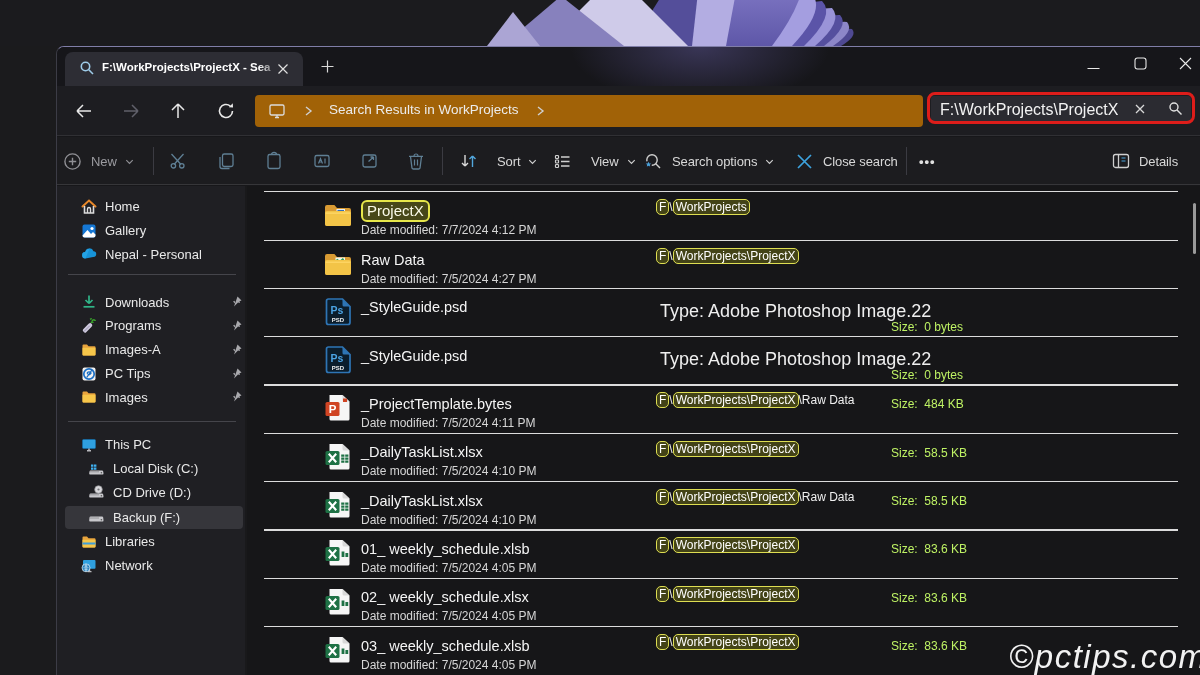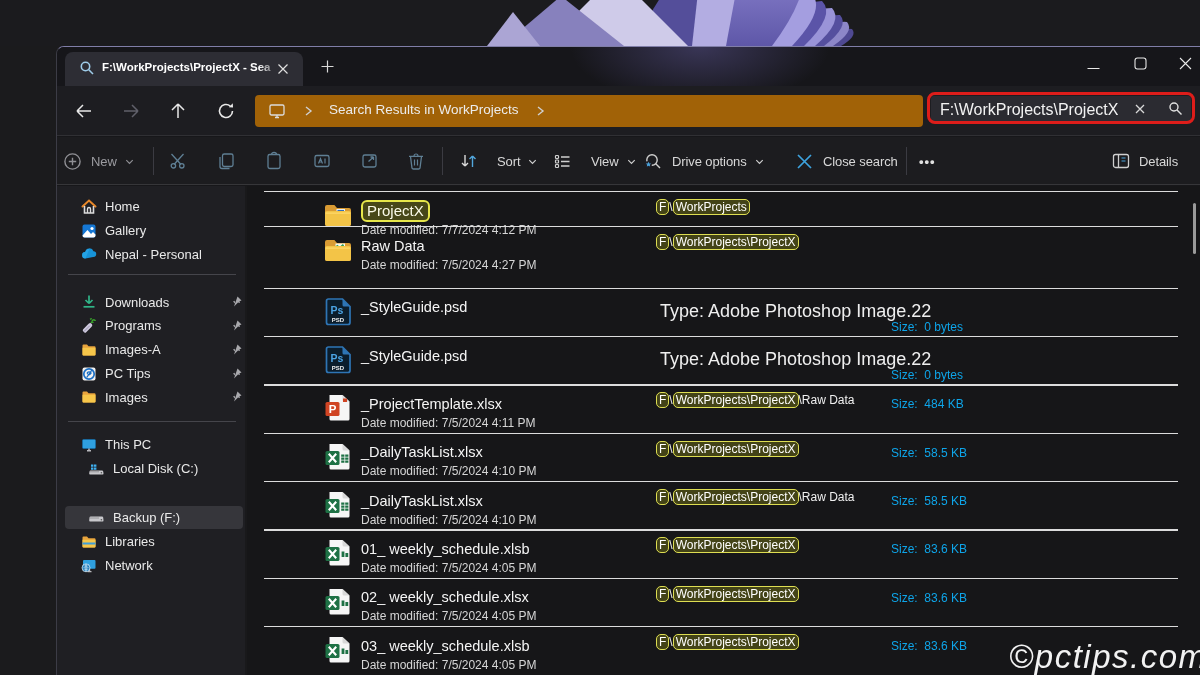--- a/index.html
+++ b/index.html
@@ -44,21 +44,21 @@
 .sephr{position:absolute;left:11px;width:168px;height:1px;background:#55555c}
 .hl{position:absolute;left:8px;width:178px;height:23px;background:#36363b;border-radius:4px}
 
 .frow{position:absolute;left:0;width:954px;height:48px;color:#f2f2f2}
 .fsep{position:absolute;left:17px;width:914px;height:1.4px;background:#dcdcdc}
 .frow .fic{position:absolute;left:76px;top:9px;width:30px;height:30px}
 .frow .tt{position:absolute;left:114px;top:11.5px;font-size:14.5px;color:#f5f5f5;white-space:nowrap}
 .frow .dt{position:absolute;left:114px;top:31.5px;font-size:12px;color:#d6d6d6;white-space:nowrap}
 .frow .pp{position:absolute;left:409px;top:8px;font-size:12px;color:#f0f0f0;white-space:nowrap}
 .frow .ty{position:absolute;left:413px;top:13px;font-size:18px;color:#efefef;white-space:nowrap}
-.frow .sz{position:absolute;left:644px;font-size:12px;color:#0ea5e9;white-space:nowrap}
+.frow .sz{position:absolute;left:644px;font-size:12px;color:#bef264;white-space:nowrap}
 .kbox{display:inline-block;border:1.5px solid #dede52;background:rgba(130,130,25,.42);
   border-radius:5px;padding:0px 2px;margin:0;color:#fff}
 .namehl{display:inline-block;border:2px solid #e6e64a;background:rgba(130,130,25,.45);
   border-radius:6px;padding:0.5px 4px;color:#fafae8;font-size:15px}
 #vscroll{position:absolute;left:1136px;top:156px;width:3px;height:51px;background:#9a9a9a;border-radius:2px}
 #wm{position:absolute;left:1009px;top:638px;width:260px;color:#f2f2f2;font-family:"Liberation Sans",sans-serif;
   font-style:italic;font-size:33px;letter-spacing:1.5px;font-weight:400}
 </style></head>
 <body>
 <div id="desktop">
@@ -211,21 +211,21 @@
             <path d="M2.5 4.5 L6 8 L9.5 4.5" stroke="#cfcfcf" stroke-width="1.3" fill="none"></path>
           </svg>
     </div>
     <div class="tb" style="left:586px">
       <svg width="21" height="21" viewBox="0 0 21 21">
             <circle cx="9" cy="9" r="5.2" fill="none" stroke="#cfcfcf" stroke-width="1.4"></circle>
             <path d="M12.8 12.8 L17 17" stroke="#cfcfcf" stroke-width="1.4"></path>
             <circle cx="5.5" cy="13.5" r="3.4" fill="#1e1e25"></circle>
             <path d="M5.5 10.8 l.8 1.6 1.8.2 -1.3 1.2 .3 1.8 -1.6-.9 -1.6.9 .3-1.8 -1.3-1.2 1.8-.2 z" fill="#4aa3dc"></path>
           </svg>
-      <span style="margin-left:8px">Drive options</span>
+      <span style="margin-left:8px">Search options</span>
       <svg width="11" height="11" viewBox="0 0 12 12" style="margin-left:7px">
             <path d="M2.5 4.5 L6 8 L9.5 4.5" stroke="#cfcfcf" stroke-width="1.3" fill="none"></path>
           </svg>
     </div>
     <div class="tb" style="left:738px">
       <svg width="19" height="19" viewBox="0 0 19 19">
             <path d="M3 3 L16 16 M16 3 L3 16" stroke="#3da3df" stroke-width="1.7"></path>
           </svg>
       <span style="margin-left:9px">Close search</span>
     </div>
@@ -294,20 +294,27 @@
               <rect x="1.5" y="2.5" width="13" height="9" rx="1" fill="#2fa0e0"></rect>
               <rect x="1.5" y="2.5" width="13" height="9" rx="1" fill="none" stroke="#1271b0" stroke-width="0.6"></rect>
               <path d="M6 13.8 H10 M8 11.5 V13.8" stroke="#b8b8bc" stroke-width="1.5"></path>
             </svg>This PC</div>
       <div class="srow ind" style="top:270.5px"><svg class="ic" style="width:17px" viewBox="0 0 17 16">
               <path d="M3 3.4 h2.4 v2.4 h-2.4 Z M6 3.4 h2.4 v2.4 h-2.4 Z M3 6.4 h2.4 v2.4 h-2.4 Z M6 6.4 h2.4 v2.4 h-2.4 Z" fill="#3fb0f0"></path>
               <path d="M1.5 10.5 a1.2 1.2 0 0 1 1.2-1 H14 a1.2 1.2 0 0 1 1.2 1 l.3 1.8 a1 1 0 0 1 -1 1.2 H2.2 a1 1 0 0 1 -1-1.2 Z" fill="#c8c8cc"></path>
               <path d="M2 10.8 h9" stroke="#88888c" stroke-width=".8"></path>
               <circle cx="13.4" cy="11.8" r=".8" fill="#555"></circle>
             </svg>Local Disk (C:)</div>
+      <div class="srow ind" style="top:294px"><svg class="ic" style="width:17px" viewBox="0 0 17 16">
+              <circle cx="10.5" cy="5.5" r="3.8" fill="#d8d8dc" stroke="#909094" stroke-width=".7"></circle>
+              <circle cx="10.5" cy="5.5" r="1.1" fill="#76767a"></circle>
+              <path d="M1.5 10.5 a1.2 1.2 0 0 1 1.2-1 H14 a1.2 1.2 0 0 1 1.2 1 l.3 1.8 a1 1 0 0 1 -1 1.2 H2.2 a1 1 0 0 1 -1-1.2 Z" fill="#c8c8cc"></path>
+              <path d="M2 10.8 h9" stroke="#88888c" stroke-width=".8"></path>
+              <circle cx="13.4" cy="11.8" r=".8" fill="#555"></circle>
+            </svg>CD Drive (D:)</div>
       <div class="hl" style="top:320px"></div>
       <div class="srow ind" style="top:319px"><svg class="ic" style="width:17px" viewBox="0 0 17 16">
               <path d="M1.5 8.5 a1.2 1.2 0 0 1 1.2-1 H14 a1.2 1.2 0 0 1 1.2 1 l.3 2.8 a1 1 0 0 1 -1 1.2 H2.2 a1 1 0 0 1 -1-1.2 Z" fill="#c8c8cc"></path>
               <path d="M2 9 h9" stroke="#88888c" stroke-width=".8"></path>
               <circle cx="13.4" cy="10.8" r=".8" fill="#555"></circle>
             </svg>Backup (F:)</div>
       <div class="srow" style="top:343.5px"><svg class="ic" viewBox="0 0 16 16">
               <path d="M1.5 3.5 a1 1 0 0 1 1-1 H6 l1.5 1.8 H13.5 a1 1 0 0 1 1 1 V12.5 a1 1 0 0 1 -1 1 H2.5 a1 1 0 0 1 -1-1 Z" fill="#e8a33d"></path>
               <path d="M1.5 5.8 H14.5 V12.5 a1 1 0 0 1 -1 1 H2.5 a1 1 0 0 1 -1-1 Z" fill="#f6c64a"></path>
               <path d="M1.5 8.5 H14.5 V10.5 H1.5 Z" fill="#3f9fd8"></path>
@@ -327,21 +334,21 @@
               <path d="M2 7 a2 2 0 0 1 2-2 H11.4 l2.6 3 H26 a2 2 0 0 1 2 2 V24 a2 2 0 0 1 -2 2 H4 a2 2 0 0 1 -2-2 Z" fill="#d99b33"></path>
               <path d="M13.5 9 h8.5 v8 h-8.5 Z" fill="#e8f0f8"></path>
               <path d="M14.5 10.5 h6.5 M14.5 12 h6.5 M14.5 13.5 h4.5" stroke="#2f6fc0" stroke-width="1"></path>
               <path d="M2 13 a2 2 0 0 1 2-2 H26 a2 2 0 0 1 2 2 V24 a2 2 0 0 1 -2 2 H4 a2 2 0 0 1 -2-2 Z" fill="#f3c447"></path>
               <path d="M2.6 13.2 h24.8" stroke="#ffd96a" stroke-width="1.2"></path>
             </svg>
         <div class="tt" style="top:8.5px"><span class="namehl">ProjectX</span></div>
         <div class="dt">Date modified: 7/7/2024 4:12 PM</div>
         <div class="pp"><span class="kbox">F</span>\<span class="kbox">WorkProjects</span></div>
       </div>
-      <div class="frow" style="top:40px">
+      <div class="frow" style="top:54px">
             <div class="fsep"></div>
         <svg class="fic" viewBox="0 0 30 30">
               <path d="M2 7 a2 2 0 0 1 2-2 H11.4 l2.6 3 H26 a2 2 0 0 1 2 2 V24 a2 2 0 0 1 -2 2 H4 a2 2 0 0 1 -2-2 Z" fill="#d99b33"></path>
               <path d="M12.5 8.5 h9.5 v8 h-9.5 Z" fill="#f2f6f2"></path>
               <path d="M13.5 10.5 l3.2 2.4 3.8-3.2" stroke="#2d9e4f" stroke-width="2" fill="none"></path>
               <path d="M2 13 a2 2 0 0 1 2-2 H26 a2 2 0 0 1 2 2 V24 a2 2 0 0 1 -2 2 H4 a2 2 0 0 1 -2-2 Z" fill="#f3c447"></path>
               <path d="M2.6 13.2 h24.8" stroke="#ffd96a" stroke-width="1.2"></path>
             </svg>
         <div class="tt">Raw Data</div>
         <div class="dt">Date modified: 7/5/2024 4:27 PM</div>
@@ -373,21 +380,21 @@
       </div>
       <div class="frow" style="top:198.3px">
             <div class="fsep"></div>
         <svg class="fic" viewBox="0 0 30 30">
               <path d="M6.5 2 H19.5 L26.5 8.5 V26 a1.5 1.5 0 0 1 -1.5 1.5 H8 A1.5 1.5 0 0 1 6.5 26 Z" fill="#f6f6f6"></path>
               <path d="M19.5 2 L26.5 8.5 H21 A1.5 1.5 0 0 1 19.5 7 Z" fill="#d8d8d8"></path>
               <path d="M20 5.5 h4 v3.5 h-4 Z" fill="#d04423"></path>
               <rect x="2.5" y="9" width="14" height="14" rx="1.6" fill="#d04423"></rect>
               <text x="9.6" y="20.3" font-size="11.5" font-weight="bold" fill="#fff" text-anchor="middle" font-family="Liberation Sans">P</text>
             </svg>
-        <div class="tt">_ProjectTemplate.xlsx</div>
+        <div class="tt">_ProjectTemplate.bytes</div>
         <div class="dt">Date modified: 7/5/2024 4:11 PM</div>
         <div class="pp"><span class="kbox">F</span>\<span class="kbox">WorkProjects\ProjectX</span>\Raw Data</div>
         <div class="sz" style="top:13px">Size:&nbsp;&nbsp;484 KB</div>
       </div>
       <div class="frow" style="top:246.7px">
             <div class="fsep"></div>
         <svg class="fic" viewBox="0 0 30 30">
               <path d="M6.5 2 H19.5 L26.5 8.5 V26 a1.5 1.5 0 0 1 -1.5 1.5 H8 A1.5 1.5 0 0 1 6.5 26 Z" fill="#f6f6f6"></path>
               <path d="M19.5 2 L26.5 8.5 H21 A1.5 1.5 0 0 1 19.5 7 Z" fill="#d8d8d8"></path>
               <rect x="2.5" y="9" width="14" height="14" rx="1.6" fill="#1e7145"></rect>

